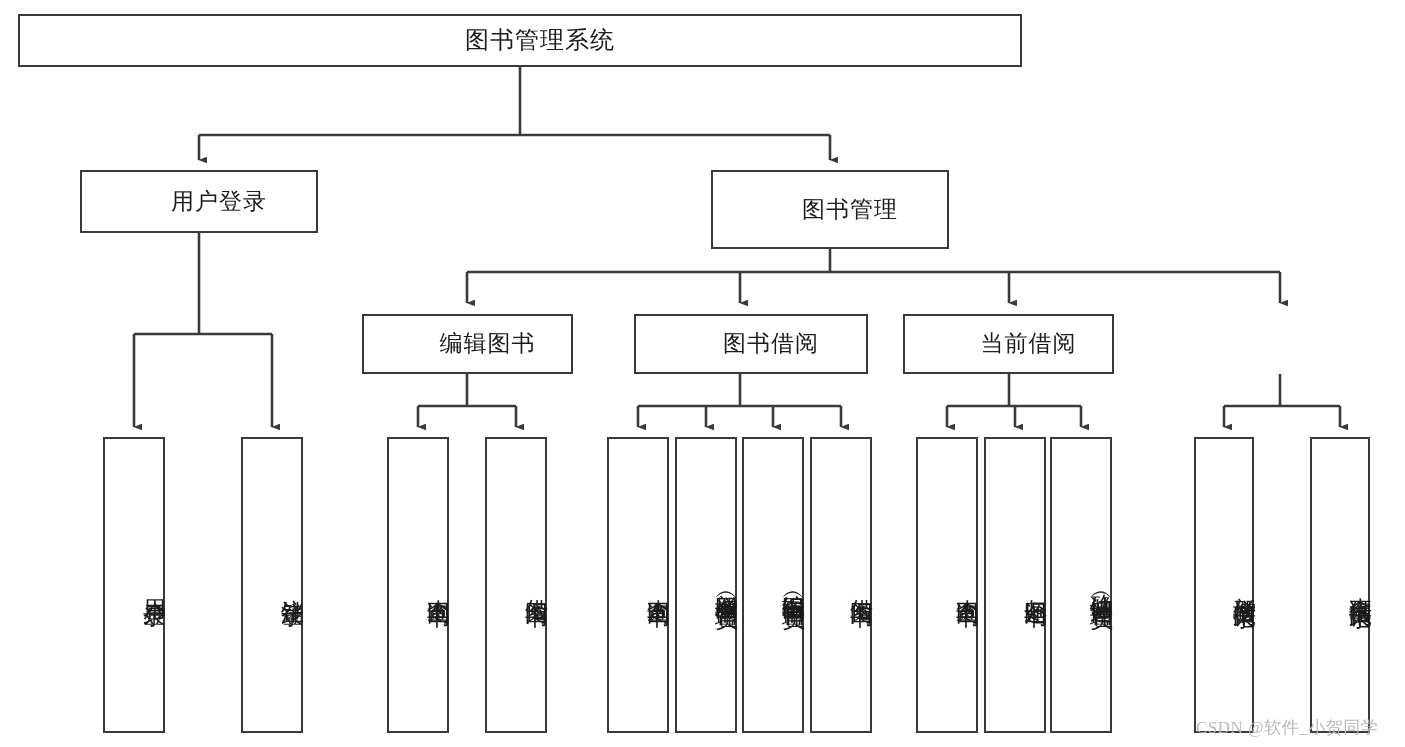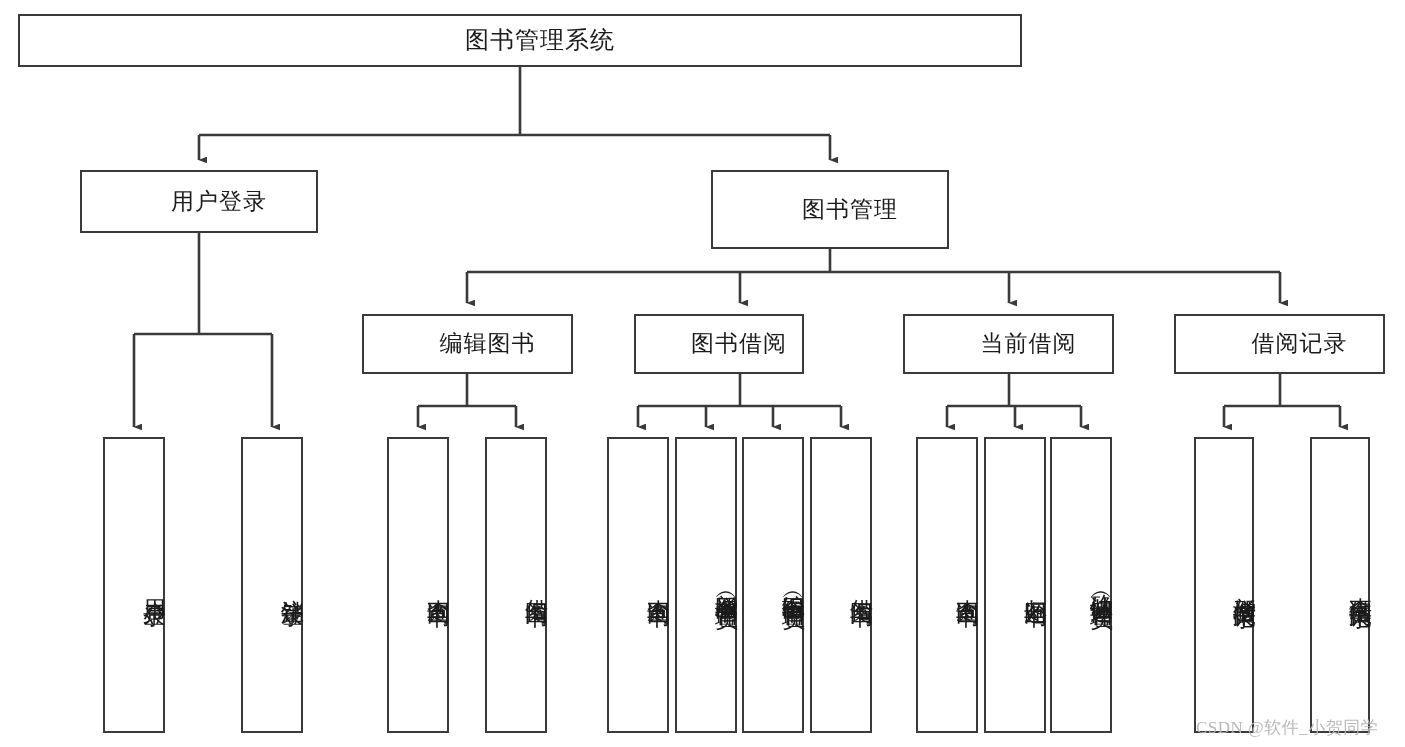--- a/index.html
+++ b/index.html
@@ -127,28 +127,25 @@
   <div class="node node-h" style="left:80px; top:170px; width:238px; height:63px;">
     <span>用户登录</span>
   </div>
   <div class="node node-h" style="left:711px; top:170px; width:238px; height:79px;">
     <span>图书管理</span>
   </div>
 
   <div class="node node-h" style="left:362px; top:314px; width:211px; height:60px;">
     <span>编辑图书</span>
   </div>
-  <div class="node node-h" style="left:634px; top:314px; width:170px; height:60px;">
+  <div class="node node-h" style="left:634px; top:314px; width:234px; height:60px;">
     <span>图书借阅</span>
   </div>
   <div class="node node-h" style="left:903px; top:314px; width:211px; height:60px;text-align:center;">
     <span>当前借阅</span>
-  </div>
-  <div class="node node-h" style="left:1174px; top:314px; width:211px; height:60px;">
-    <span>借阅记录</span>
   </div>
 
   <div class="node node-v" style="left:103px; top:437px; width:62px; height:296px;">
     <span class="vlabel">用户登录</span>
   </div>
   <div class="node node-v" style="left:241px; top:437px; width:62px; height:296px;">
     <span class="vlabel">注销登录</span>
   </div>
 
   <div class="node node-v" style="left:387px; top:437px; width:62px; height:296px;">

